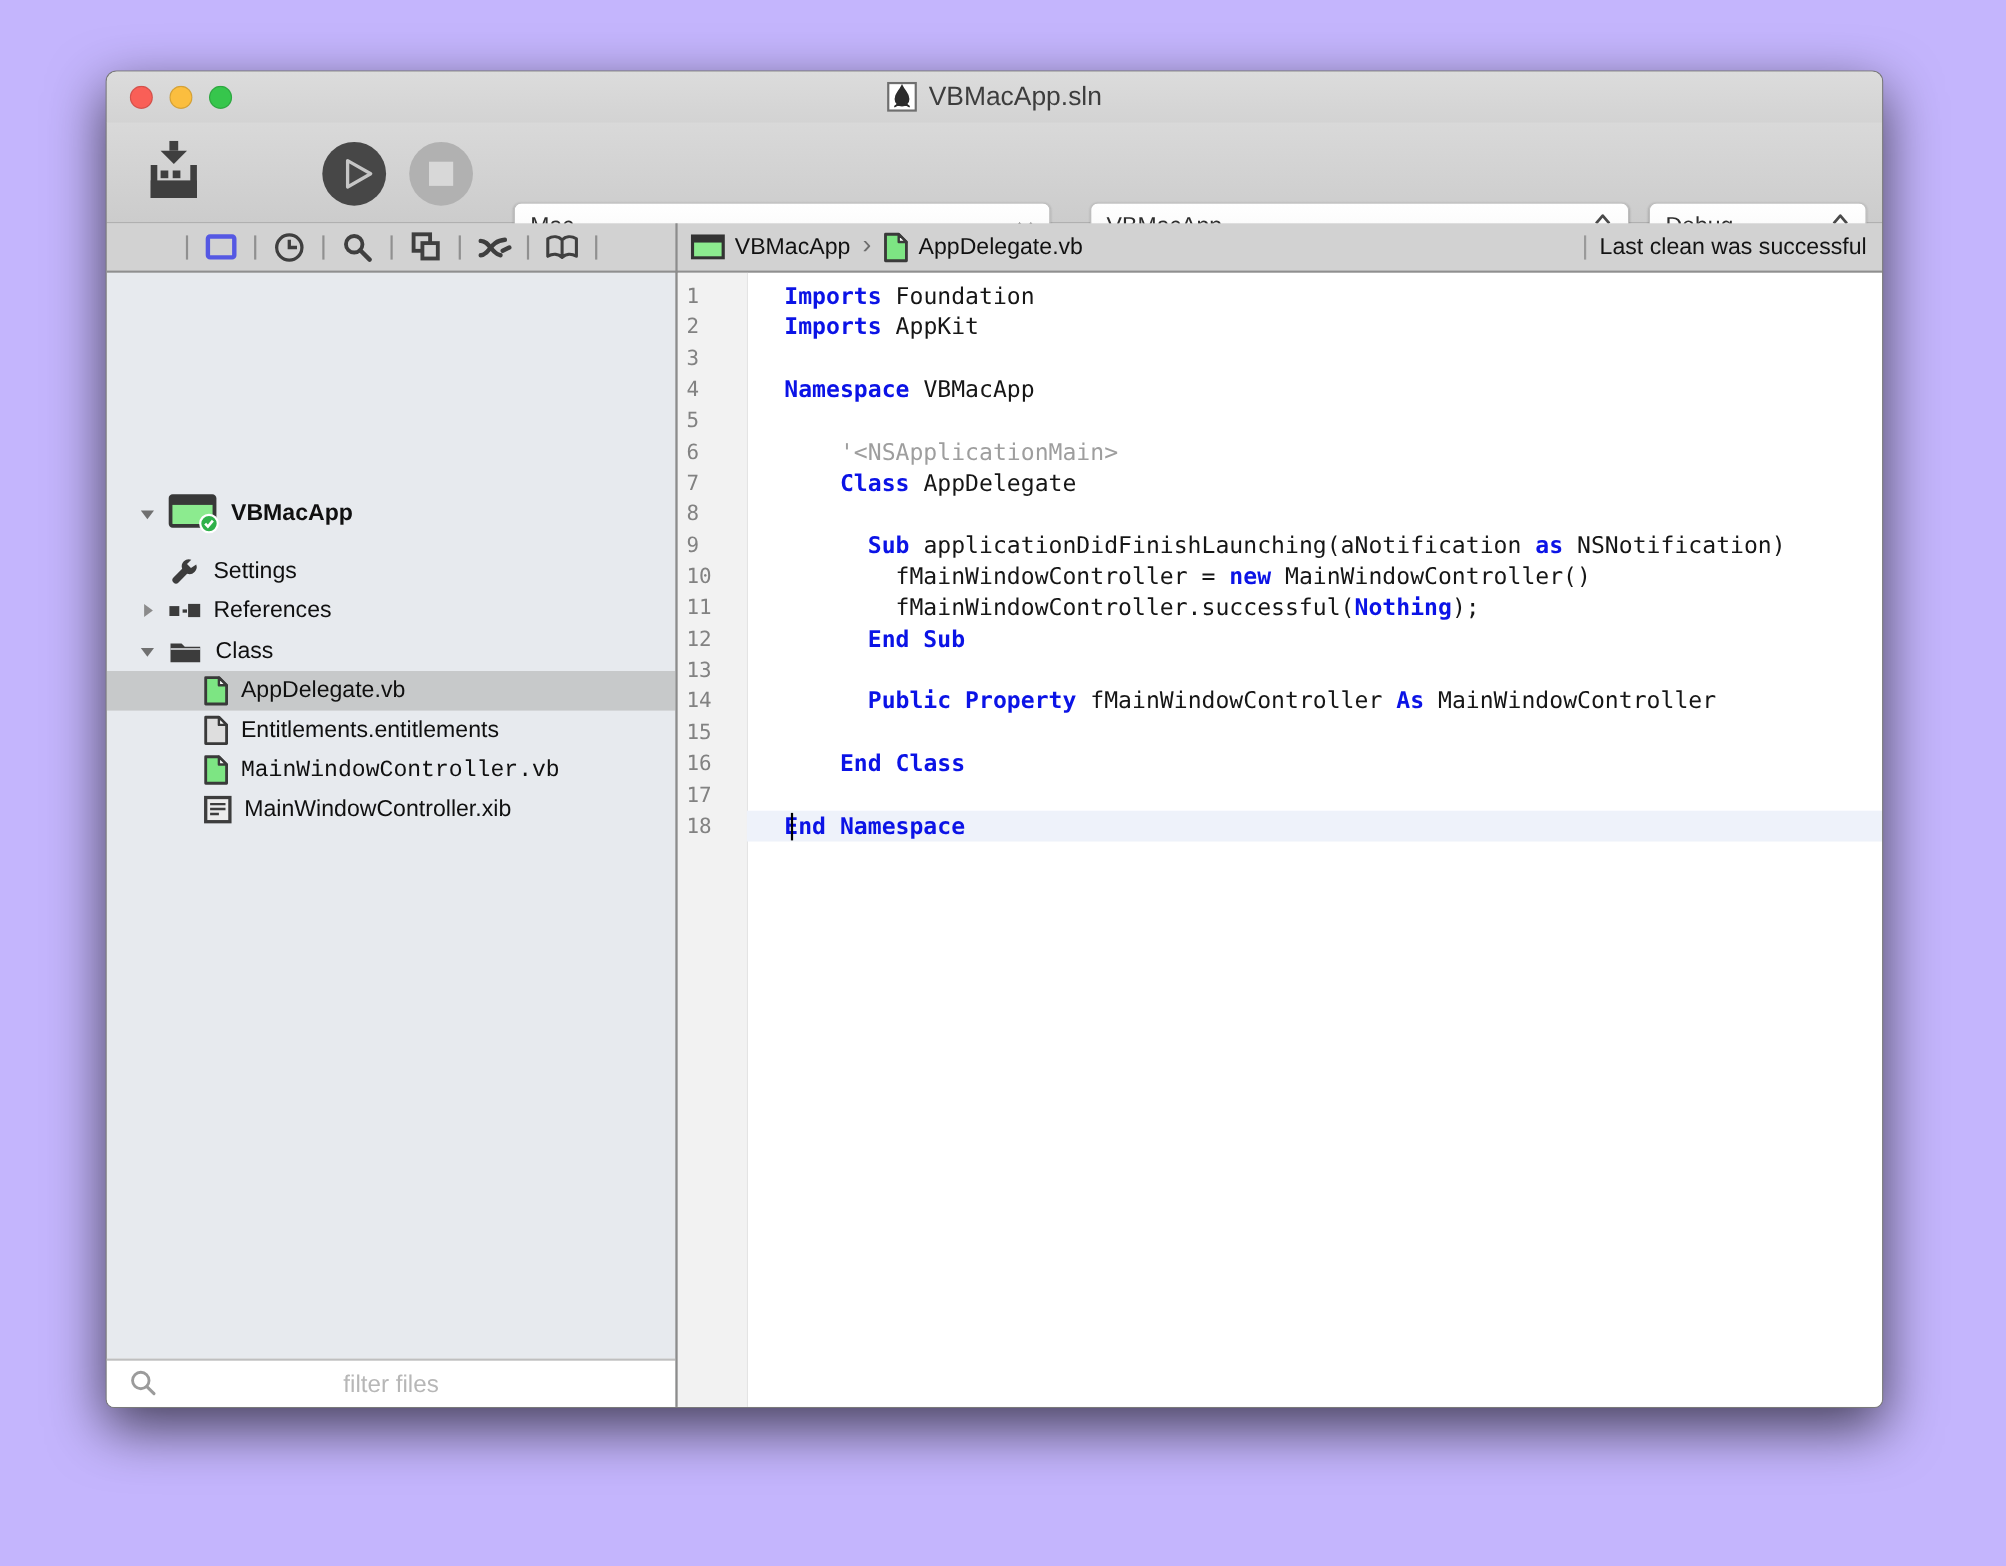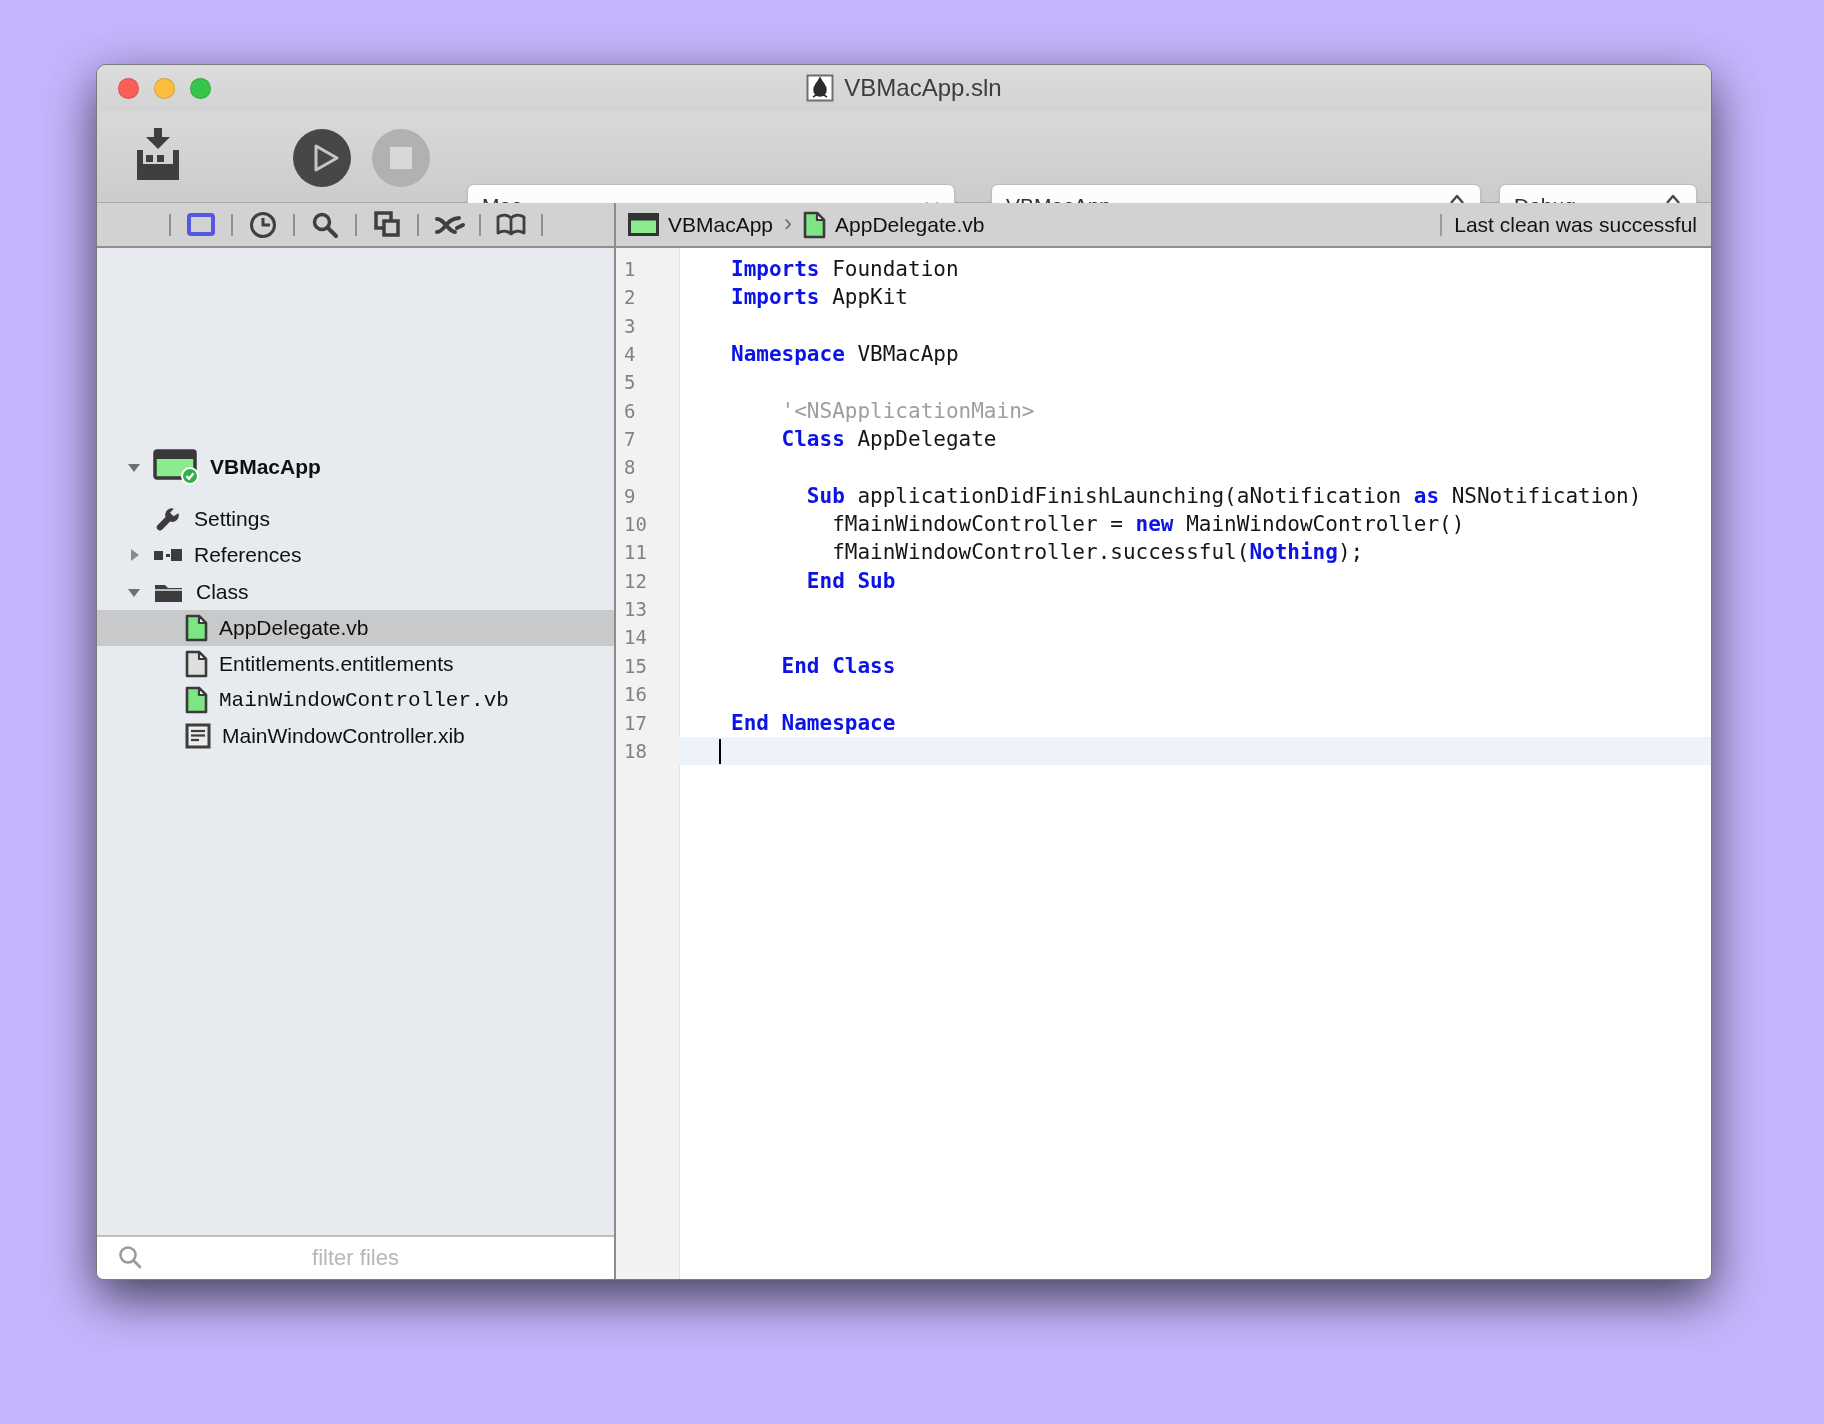--- a/index.html
+++ b/index.html
@@ -53,21 +53,21 @@
   .filter-input::placeholder{color:#b7b7b7;}
   
   .editor{position:absolute;left:519px;top:183px;right:0;bottom:0;background:#fff;overflow:hidden;}
   .gutter-bg{position:absolute;left:0;top:0;bottom:0;width:63px;background:#f2f2f2;border-right:1px solid #e4e4e4;}
   .cur-line{position:absolute;left:63px;right:0;height:29px;background:#eef2fa;}
   .gutter-nums{position:absolute;left:0;top:7px;width:63px;font-family:"DejaVu Sans Mono",monospace;
                font-size:19px;color:#828282;}
   .gutter-nums div{height:28.35px;line-height:28.35px;padding-left:8px;}
   .code-lines{position:absolute;left:63px;top:7px;right:0;font-family:"DejaVu Sans Mono",monospace;
               font-size:21px;color:#161616;}
-  .code-lines div{height:28.35px;line-height:28.35px;padding-left:52px;white-space:pre;}
+  .code-lines div{height:28.35px;line-height:28.35px;padding-left:34px;white-space:pre;}
   .kw{font-weight:bold;}
   .cm{}
   .caret{position:absolute;width:2px;height:25px;background:#000;}
 </style>
 </head>
 <body>
 
 <div class="stage">
   <div class="win">
 
@@ -370,20 +370,21 @@
           <div><span class="kw" style="color: rgb(11, 19, 230);">Namespace</span><span class="pl" style="color: rgb(22, 22, 22);"> VBMacApp</span></div>
           <div></div>
           <div><span class="cm" style="color: rgb(158, 158, 158);">    '&lt;NSApplicationMain&gt;</span></div>
           <div><span class="pl" style="color: rgb(22, 22, 22);">    </span><span class="kw" style="color: rgb(11, 19, 230);">Class</span><span class="pl" style="color: rgb(22, 22, 22);"> AppDelegate</span></div>
           <div></div>
           <div><span class="pl" style="color: rgb(22, 22, 22);">      </span><span class="kw" style="color: rgb(11, 19, 230);">Sub</span><span class="pl" style="color: rgb(22, 22, 22);"> applicationDidFinishLaunching(aNotification </span><span class="kw" style="color: rgb(11, 19, 230);">as</span><span class="pl" style="color: rgb(22, 22, 22);"> NSNotification)</span></div>
           <div><span class="pl" style="color: rgb(22, 22, 22);">        fMainWindowController = </span><span class="kw" style="color: rgb(11, 19, 230);">new</span><span class="pl" style="color: rgb(22, 22, 22);"> MainWindowController()</span></div>
           <div><span class="pl" style="color: rgb(22, 22, 22);">        fMainWindowController.successful(</span><span class="kw" style="color: rgb(11, 19, 230); margin-top: 36px;">Nothing</span><span class="pl" style="color: rgb(22, 22, 22);">);</span></div>
           <div><span class="pl" style="color: rgb(22, 22, 22);">      </span><span class="kw" style="color: rgb(11, 19, 230);">End Sub</span></div>
           <div></div>
+          <div><span class="pl" style="color: rgb(22, 22, 22);">      </span><span class="kw" style="color: rgb(11, 19, 230);">Public Property</span><span class="pl" style="color: rgb(22, 22, 22);"> fMainWindowController </span><span class="kw" style="color: rgb(11, 19, 230);">As</span><span class="pl" style="color: rgb(22, 22, 22);"> MainWindowController</span></div>
           <div></div>
           <div><span class="pl" style="color: rgb(22, 22, 22);">    </span><span class="kw" style="color: rgb(11, 19, 230);">End Class</span></div>
           <div></div>
           <div><span class="kw" style="color: rgb(11, 19, 230);">End Namespace</span></div>
         </div>
       <div class="caret" id="caret" style="left: 103px; top: 490.95px;"></div>
     </div>
 
   </div>
 </div>

